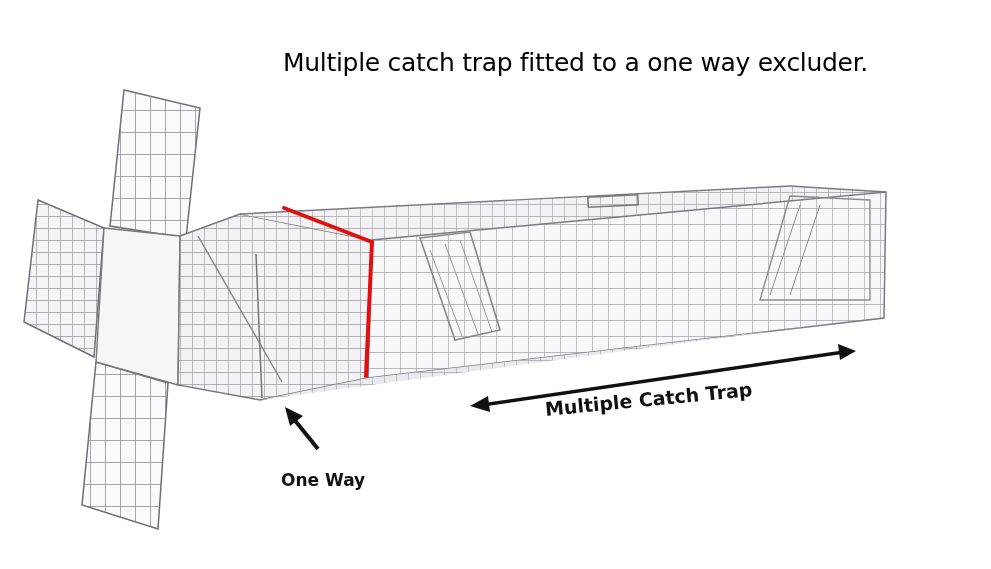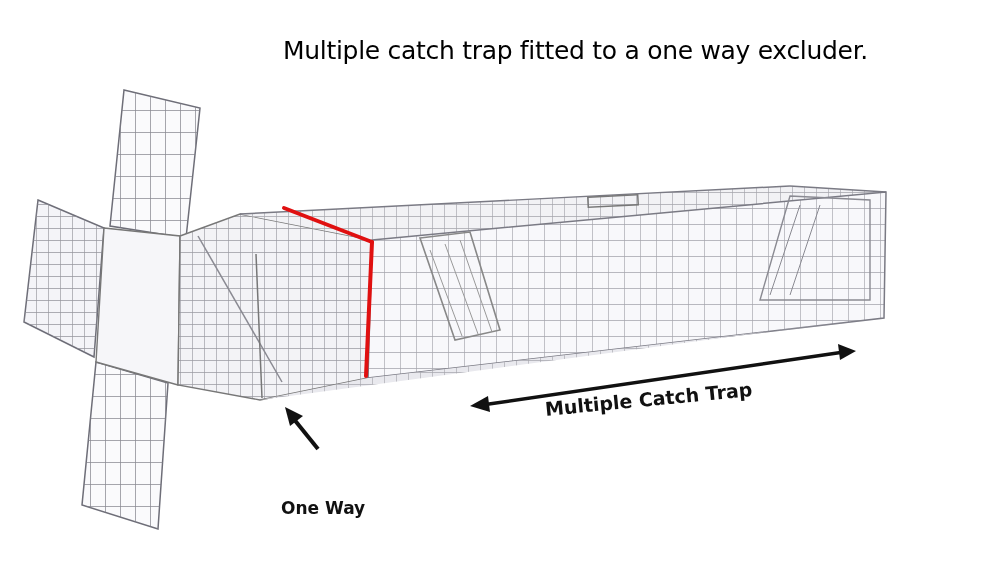--- a/index.html
+++ b/index.html
@@ -1,27 +1,27 @@
 <!DOCTYPE html>
 <html><head>
 <meta charset="utf-8">
 <style>
   html, body { margin:0; padding:0; background:#ffffff; }
   body { width:991px; height:569px; position:relative; overflow:hidden; font-family:"Liberation Sans", sans-serif; }
   .title {
-    position:absolute; left:283px; top:36px; margin:0;
+    position:absolute; left:283px; top:48px; margin:0;
     font-family:"DejaVu Sans", sans-serif; font-weight:normal;
     font-size:25px; color:#000; letter-spacing:-0.3px; white-space:nowrap;
   }
   .label-excluder {
     position:absolute; left:281px; top:462px;
     font-family:"DejaVu Sans", sans-serif; font-weight:bold;
     font-size:17px; line-height:36px; color:#111;
   }
-  .label-excluder span { display:block;margin-top:28px; }
+  .label-excluder span { display:block; }
   .label-trap {
     position:absolute; left:545px; top:398px;
     font-family:"DejaVu Sans", sans-serif; font-weight:bold;
     font-size:19px; color:#111; white-space:nowrap;
     transform-origin:left center; transform:rotate(-5.5deg);
   }
   svg.art { position:absolute; left:0; top:0; }
 </style>
 </head>
 <body>

